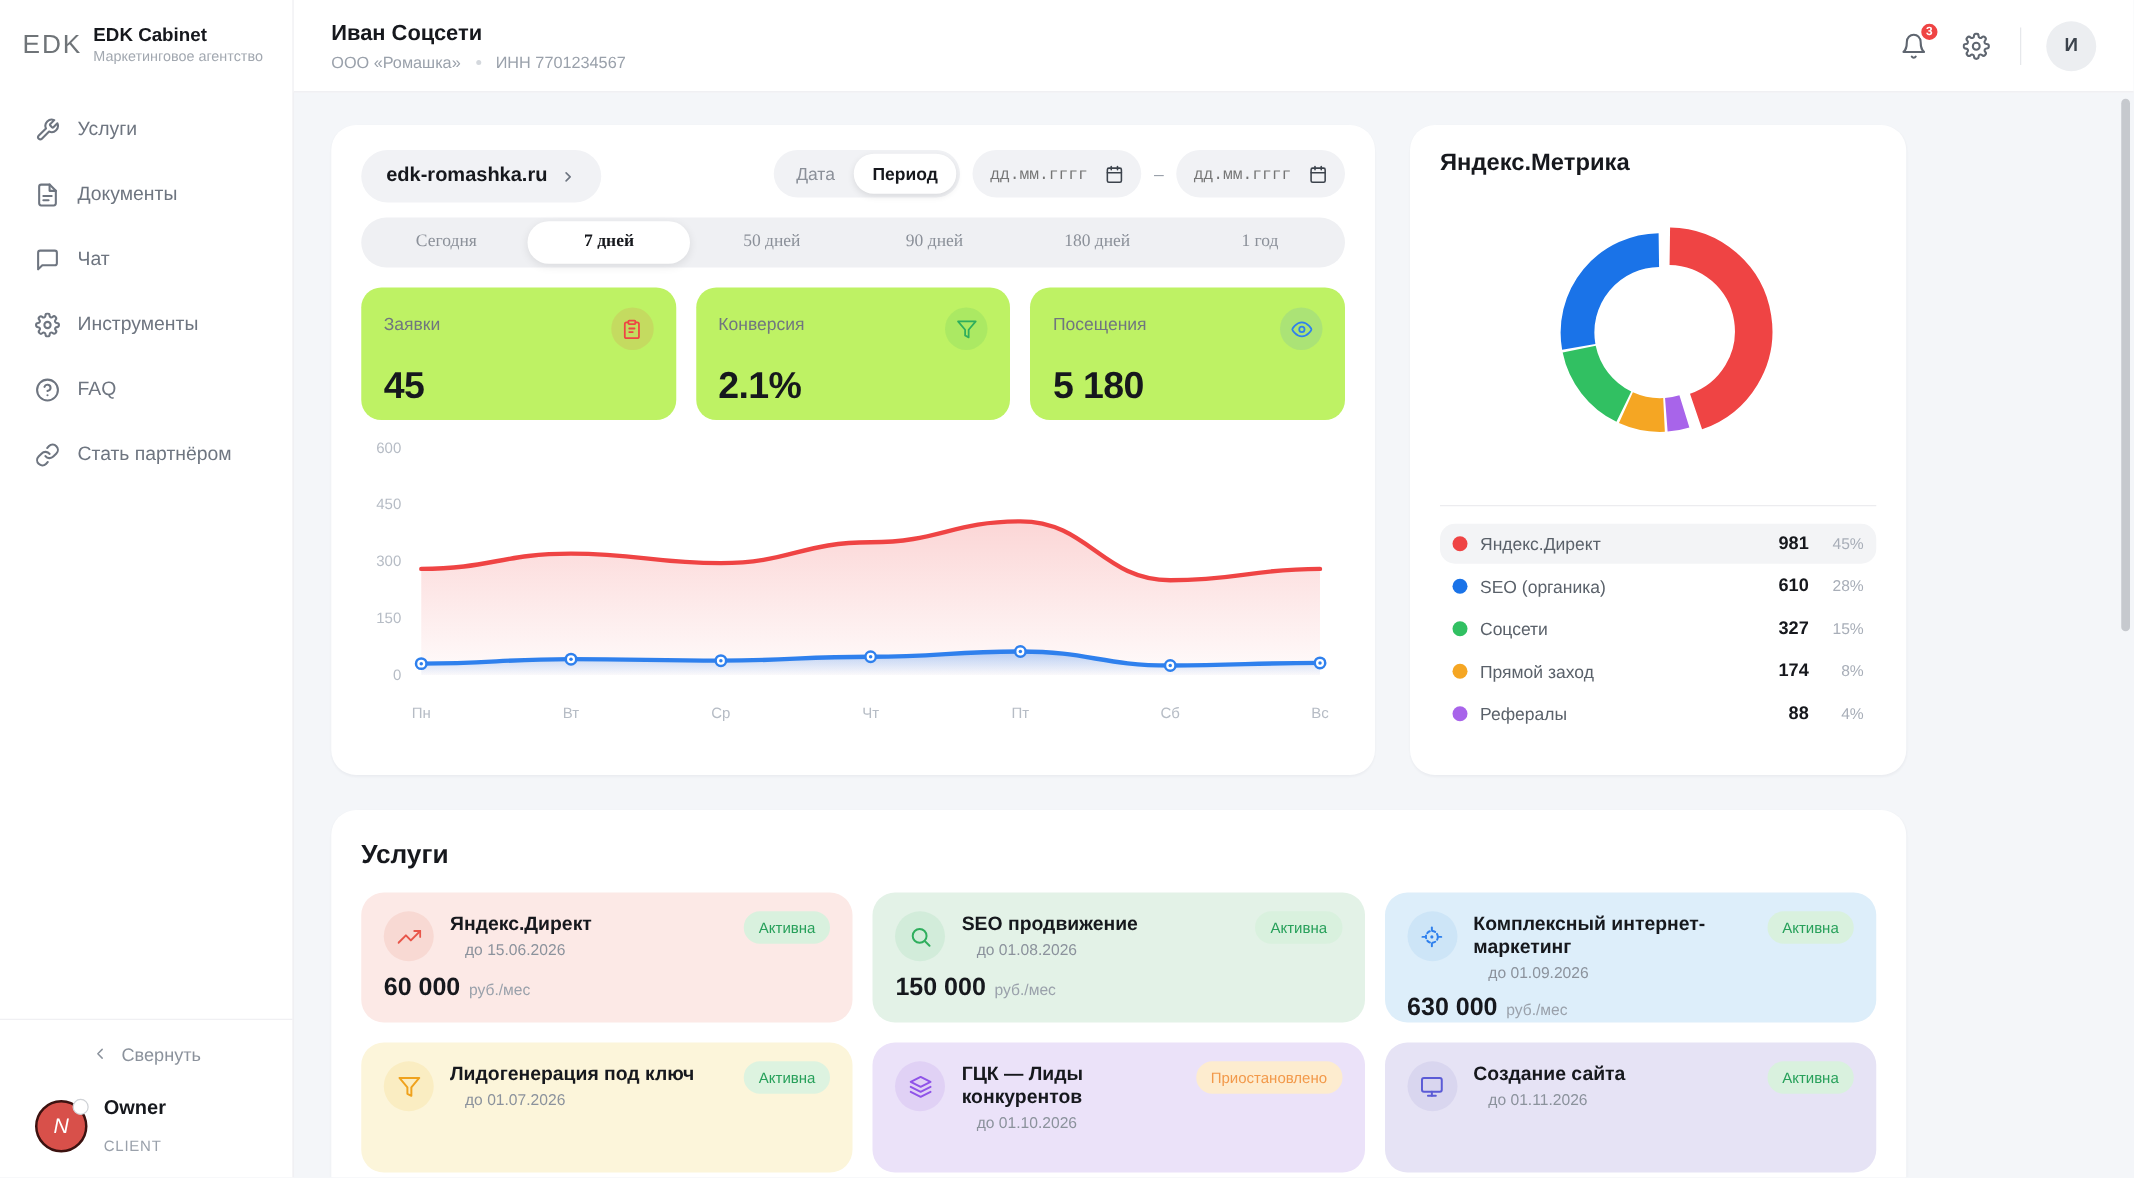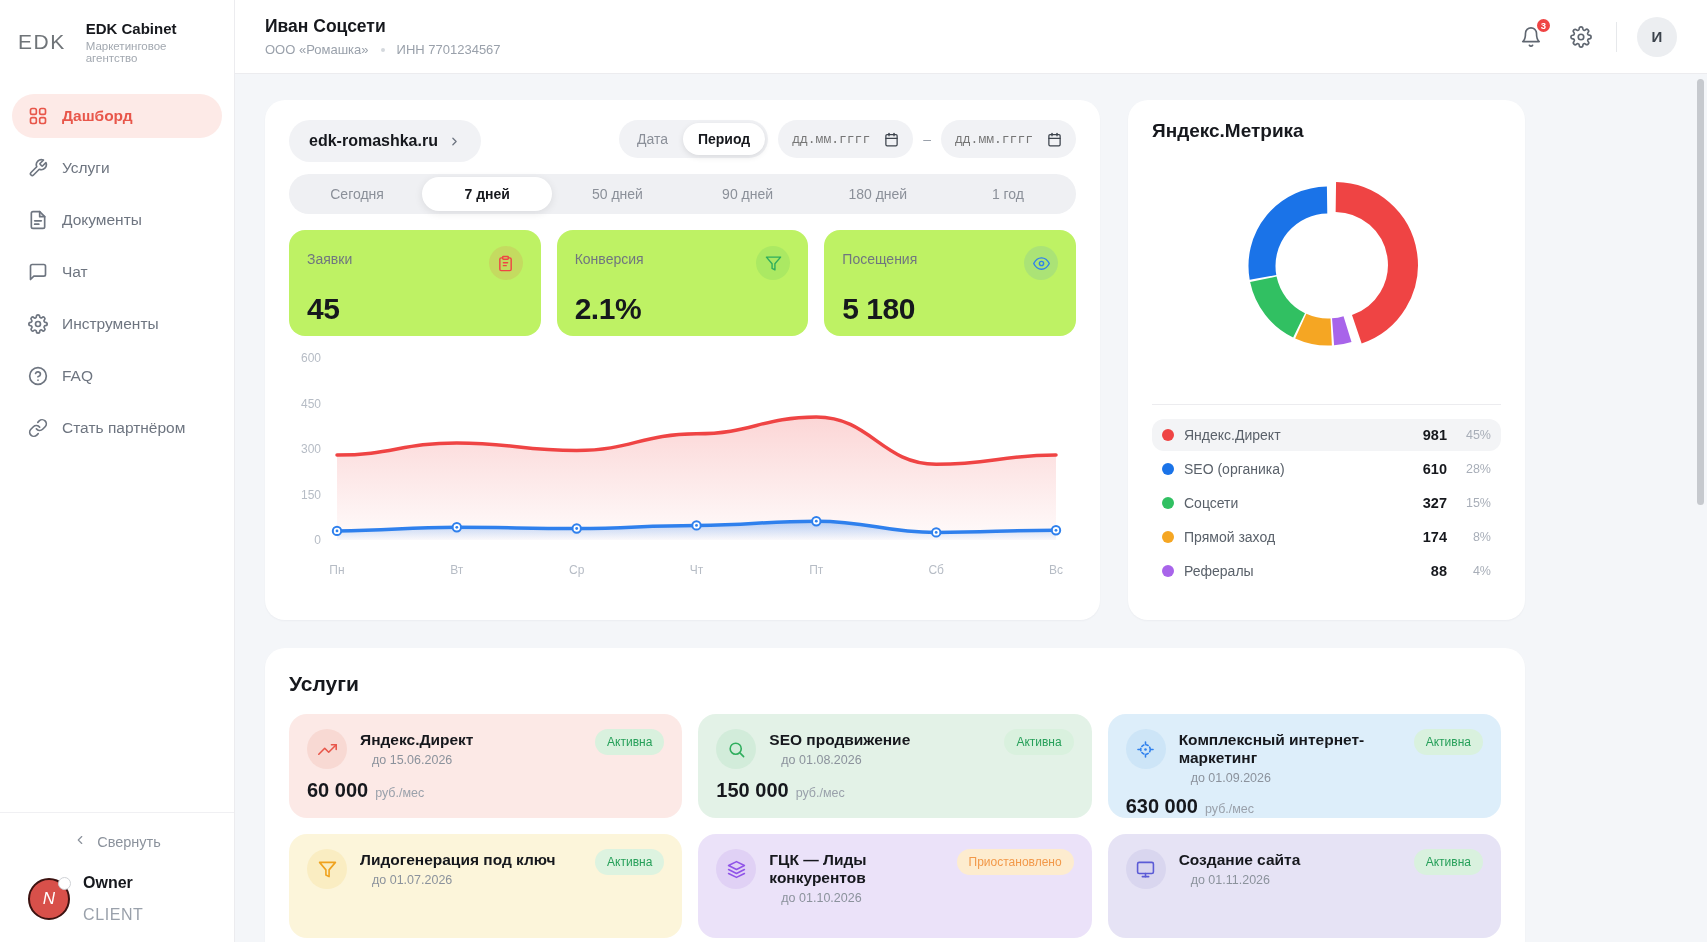--- a/index.html
+++ b/index.html
@@ -2,37 +2,37 @@
 <html><head>
 <meta charset="utf-8">
 <style>
   * { box-sizing: border-box; margin: 0; padding: 0; }
   html,body { width:1707px; height:942px; overflow:hidden; }
   body { font-family:"Liberation Sans", sans-serif; background:#f4f6f9; color:#16181d; }
   .app { display:flex; width:1707px; height:942px; }
 
   
   .sidebar { width:235px; background:#fff; border-right:1px solid #ececef; display:flex; flex-direction:column; flex-shrink:0; }
-  .side-logo { display:flex; align-items:center; gap:20px; padding:20px 16px 18px 18px; }
+  .side-logo { display:flex; align-items:center; gap:9px; padding:20px 16px 18px 18px; }
   .logo-mark { font-size:21px; color:#6f7478; letter-spacing:1.5px; font-weight:400; }
   .brand-title { font-size:15px; font-weight:700; color:#16181d; }
   .brand-sub { font-size:11.5px; color:#a2a8b0; margin-top:3px; }
   .nav { padding:12px 12px; display:flex; flex-direction:column; gap:8px; }
   .nav-item { display:flex; align-items:center; gap:14px; padding:12px 16px; border-radius:26px; color:#6e7580; font-size:15.5px; cursor:pointer; }
   .nav-item.active { background:#fdeae7; color:#e8564a; font-weight:700; }
   .nav-ic { width:20px; height:20px; display:inline-flex; }
   .nav-ic svg { width:20px; height:20px; }
   .sidebar-footer { margin-top:auto; border-top:1px solid #f0f0f3; padding:20px 0 14px; }
   .collapse { display:flex; align-items:center; justify-content:center; gap:10px; color:#8b929c; font-size:14.5px; cursor:pointer; }
   .collapse svg { width:14px; height:14px; }
   .role { display:flex; align-items:center; gap:13px; padding:24px 0 4px 28px; cursor:pointer; }
   .role-avatar { position:relative; width:42px; height:42px; border-radius:50%; background:#d8504a; border:2px solid #3c1210; color:#fff; font-size:17px; font-style:italic; display:flex; align-items:center; justify-content:center; }
   .role-dot { position:absolute; top:-3px; right:-3px; width:13px; height:13px; background:#fff; border:1.5px solid #cfd2d6; border-radius:50%; }
   .role-name { font-size:16px; font-weight:600; color:#16181d; }
-  .role-sub { font-size:16px; color:#9aa1ab; letter-spacing:0.6px; margin-top:14px; }
+  .role-sub { font-size:12px; color:#9aa1ab; letter-spacing:0.6px; margin-top:14px; }
 
   
   .right-col { flex:1; display:flex; flex-direction:column; min-width:0; }
   .topbar { height:74px; background:#fff; border-bottom:1px solid #ececef; display:flex; align-items:center; justify-content:space-between; padding:0 30px; flex-shrink:0; }
   .user-name { font-size:17.5px; font-weight:700; }
   .user-sub { display:flex; align-items:center; gap:12px; margin-top:5px; font-size:13px; color:#9aa1ab; }
   .sep-dot { width:4px; height:4px; border-radius:50%; background:#d4d8dd; display:inline-block; }
   .top-actions { display:flex; align-items:center; gap:20px; }
   .icon-btn { position:relative; background:none; border:none; cursor:pointer; color:#5f6670; width:30px; height:30px; display:flex; align-items:center; justify-content:center; }
   .icon-btn svg { width:22px; height:22px; }
@@ -53,21 +53,21 @@
   .site-pill svg { width:13px; height:13px; color:#6e7580; }
   .controls-right { display:flex; align-items:center; gap:10px; }
   .mode-toggle { display:flex; align-items:center; background:#f1f2f5; border-radius:999px; padding:3px; }
   .mode-btn { border:none; background:none; font-family:inherit; font-size:14px; color:#8b9099; padding:8px 15px; border-radius:999px; cursor:pointer; }
   .mode-btn.active { background:#fff; color:#16181d; font-weight:700; box-shadow:0 2px 6px rgba(0,0,0,0.10); }
   .date-pill { display:flex; align-items:center; gap:8px; background:#f1f2f5; border-radius:999px; padding:0 14px; height:38px; }
   .date-pill input { border:none; background:transparent; outline:none; width:84px; font-family:"Liberation Mono", monospace; font-size:13px; color:#5f6670; }
   .date-pill svg { width:15px; height:15px; color:#3c434c; }
   .range-sep { color:#9aa1ab; font-size:14px; }
   .tabs { display:flex; background:#eff0f3; border-radius:999px; margin-top:12px; padding:3px; }
-  .ptab { flex:1; border:none; background:none; font-family:Liberation Sans, sans-serif; font-size:14px; color:#8b9099; padding:9px 0; border-radius:999px; cursor:pointer; }
+  .ptab { flex:1; border:none; background:none; font-family:Liberation Serif, serif; font-size:14px; color:#8b9099; padding:9px 0; border-radius:999px; cursor:pointer; }
   .ptab.active { background:#fff; color:#16181d; font-weight:700; box-shadow:0 2px 8px rgba(0,0,0,0.09); }
   .stats { display:flex; gap:16px; margin-top:16px; }
   .stat-card { flex:1; background:#bef264; border-radius:16px; padding:16px 18px; height:106px; }
   .stat-top { display:flex; align-items:flex-start; justify-content:space-between; }
   .stat-label { font-size:14px; color:#70767f; padding-top:5px; }
   .stat-chip { width:34px; height:34px; border-radius:50%; display:flex; align-items:center; justify-content:center; }
   .stat-chip svg { width:17px; height:17px; }
   .stat-value { font-size:30px; font-weight:700; letter-spacing:-0.5px; margin-top:12px; color:#16181d; }
   #lineChart { margin-top:6px; }
   #lineChart .tick { fill:#b6bcc5; font-size:12px; font-family:"Liberation Sans",sans-serif; }
@@ -110,31 +110,20 @@
 
   <aside class="sidebar">
     <div class="side-logo">
       <div class="logo-mark">EDK</div>
       <div>
         <div class="brand-title">EDK Cabinet</div>
         <div class="brand-sub">Маркетинговое агентство</div>
       </div>
     </div>
     <nav class="nav">
-      <div class="nav-item active">
-        <span class="nav-ic">
-            <svg viewBox="0 0 24 24" fill="none" stroke="currentColor" stroke-width="2">
-              <rect x="3" y="3" width="7" height="7" rx="2"></rect>
-              <rect x="14" y="3" width="7" height="7" rx="2"></rect>
-              <rect x="3" y="14" width="7" height="7" rx="2"></rect>
-              <rect x="14" y="14" width="7" height="7" rx="2"></rect>
-            </svg>
-          </span>
-        <span>Дашборд</span>
-      </div>
       <div class="nav-item">
         <span class="nav-ic">
             <svg viewBox="0 0 24 24" fill="none" stroke="currentColor" stroke-width="2" stroke-linecap="round" stroke-linejoin="round">
               <path d="M14.7 6.3a1 1 0 0 0 0 1.4l1.6 1.6a1 1 0 0 0 1.4 0l3.77-3.77a6 6 0 0 1-7.94 7.94l-6.91 6.91a2.12 2.12 0 0 1-3-3l6.91-6.91a6 6 0 0 1 7.94-7.94l-3.76 3.76z"></path>
             </svg>
           </span>
         <span>Услуги</span>
       </div>
       <div class="nav-item">
         <span class="nav-ic">

